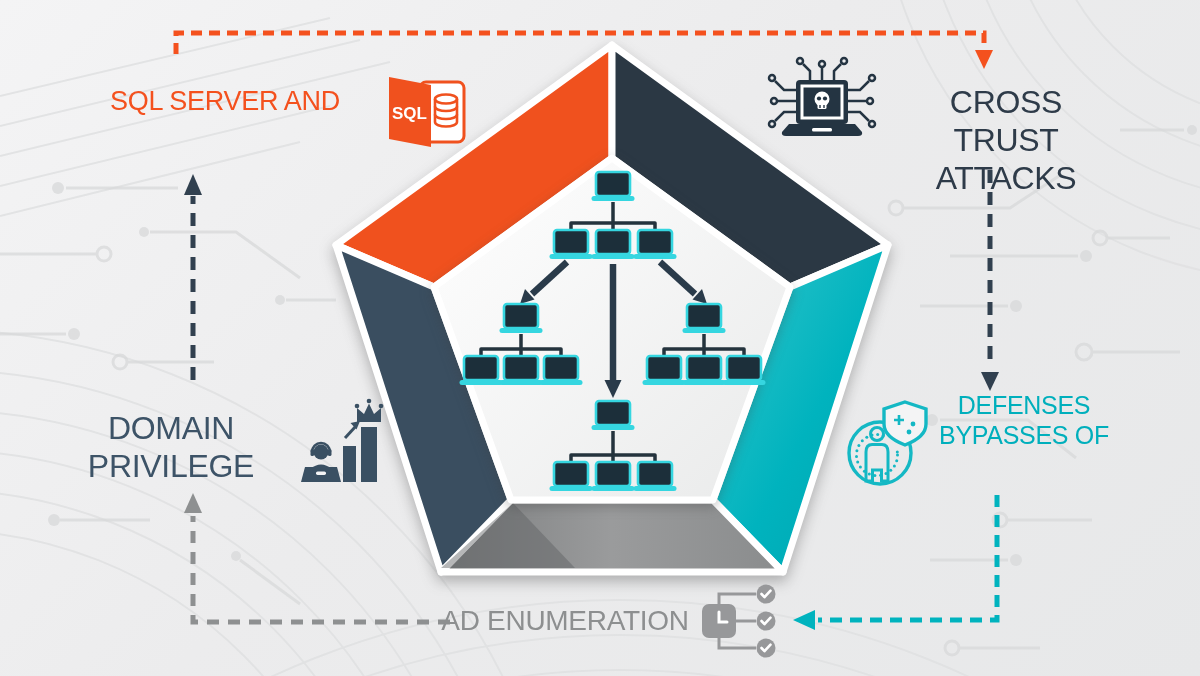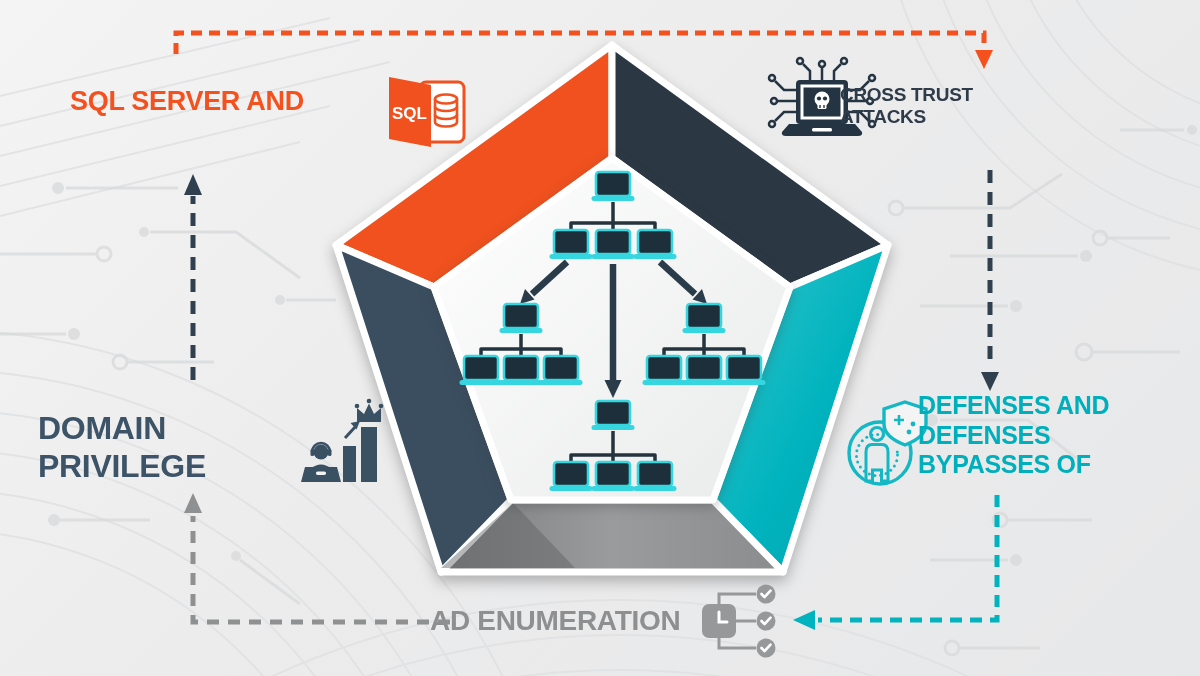--- a/index.html
+++ b/index.html
@@ -3,31 +3,31 @@
 <meta charset="utf-8">
 <style>
   html,body{margin:0;padding:0;}
   #stage{
     position:relative;width:1200px;height:676px;overflow:hidden;
     background:linear-gradient(135deg,#f4f4f5 0%,#ececed 45%,#e7e8e9 100%);
     font-family:"Liberation Sans","DejaVu Sans",sans-serif;
   }
   #scene{position:absolute;inset:0;}
   .label{
-    position:absolute;z-index:5;font-weight:700;
+    position:absolute;z-index:5;text-align:center;font-weight:400;
     letter-spacing:-0.3px;line-height:1.18;text-transform:uppercase;
   }
   .label span{display:block;}
   .c-orange{color:#F4511E;}
   .c-navy{color:#2E3B49;}
   .c-teal{color:#00AFBC;}
   .c-gray{color:#8D8F90;}
   .c-slate{color:#3D5367;}
   .s0{left:70px;top:86px;width:310px;font-size:27px;}
-  .s1{left:840px;top:84px;width:220px;font-size:19px;}
+  .s1{left:896px;top:84px;width:220px;font-size:32px;}
   .s2{left:918px;top:391px;width:212px;font-size:25px;}
   .s3{left:430px;top:604px;width:270px;font-size:28px;}
   .s4{left:38px;top:410px;width:266px;font-size:32px;}
   .pentagon-shadow{filter:drop-shadow(0px 6px 7px rgba(60,60,60,0.35));}
   .inner-shadow{filter:drop-shadow(0px 4px 6px rgba(60,60,60,0.3));}
 </style>
 </head>
 <body>
 
 <div id="stage">
@@ -343,21 +343,20 @@
 </svg>
 
 <div class="label s0 c-orange">
   <span>SQL SERVER AND</span>
 </div>
 <div class="label s1 c-navy">
   <span>CROSS TRUST</span>
   <span>ATTACKS</span>
 </div>
 <div class="label s2 c-teal">
-  <span>DEFENSES AND</span>
   <span>DEFENSES</span>
   <span>BYPASSES OF</span>
 </div>
 <div class="label s3 c-gray">
   <span>AD ENUMERATION</span>
 </div>
 <div class="label s4 c-slate">
   <span>DOMAIN PRIVILEGE</span>
 </div>
 

